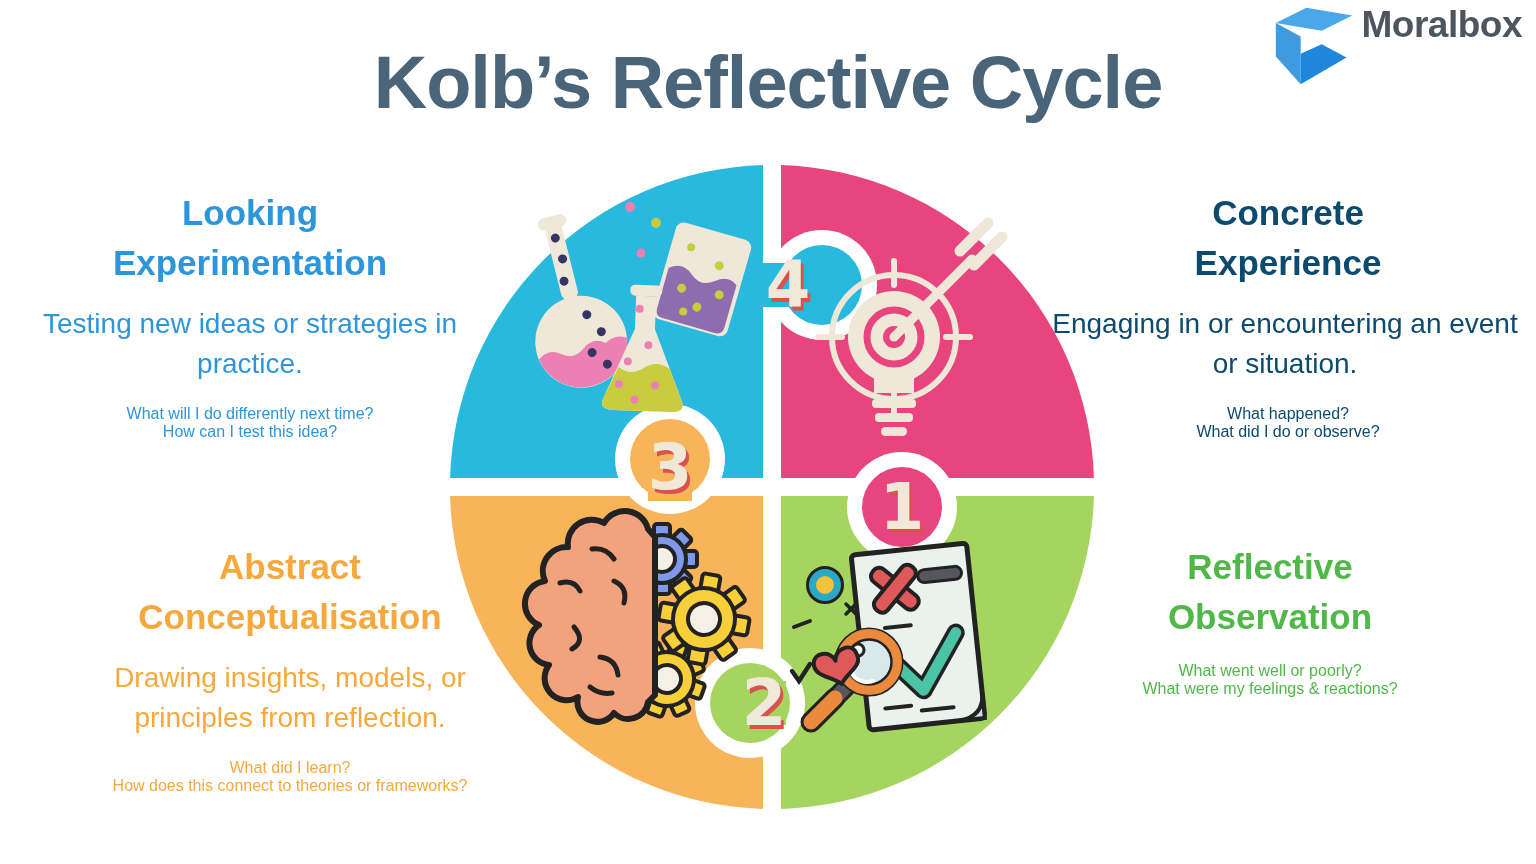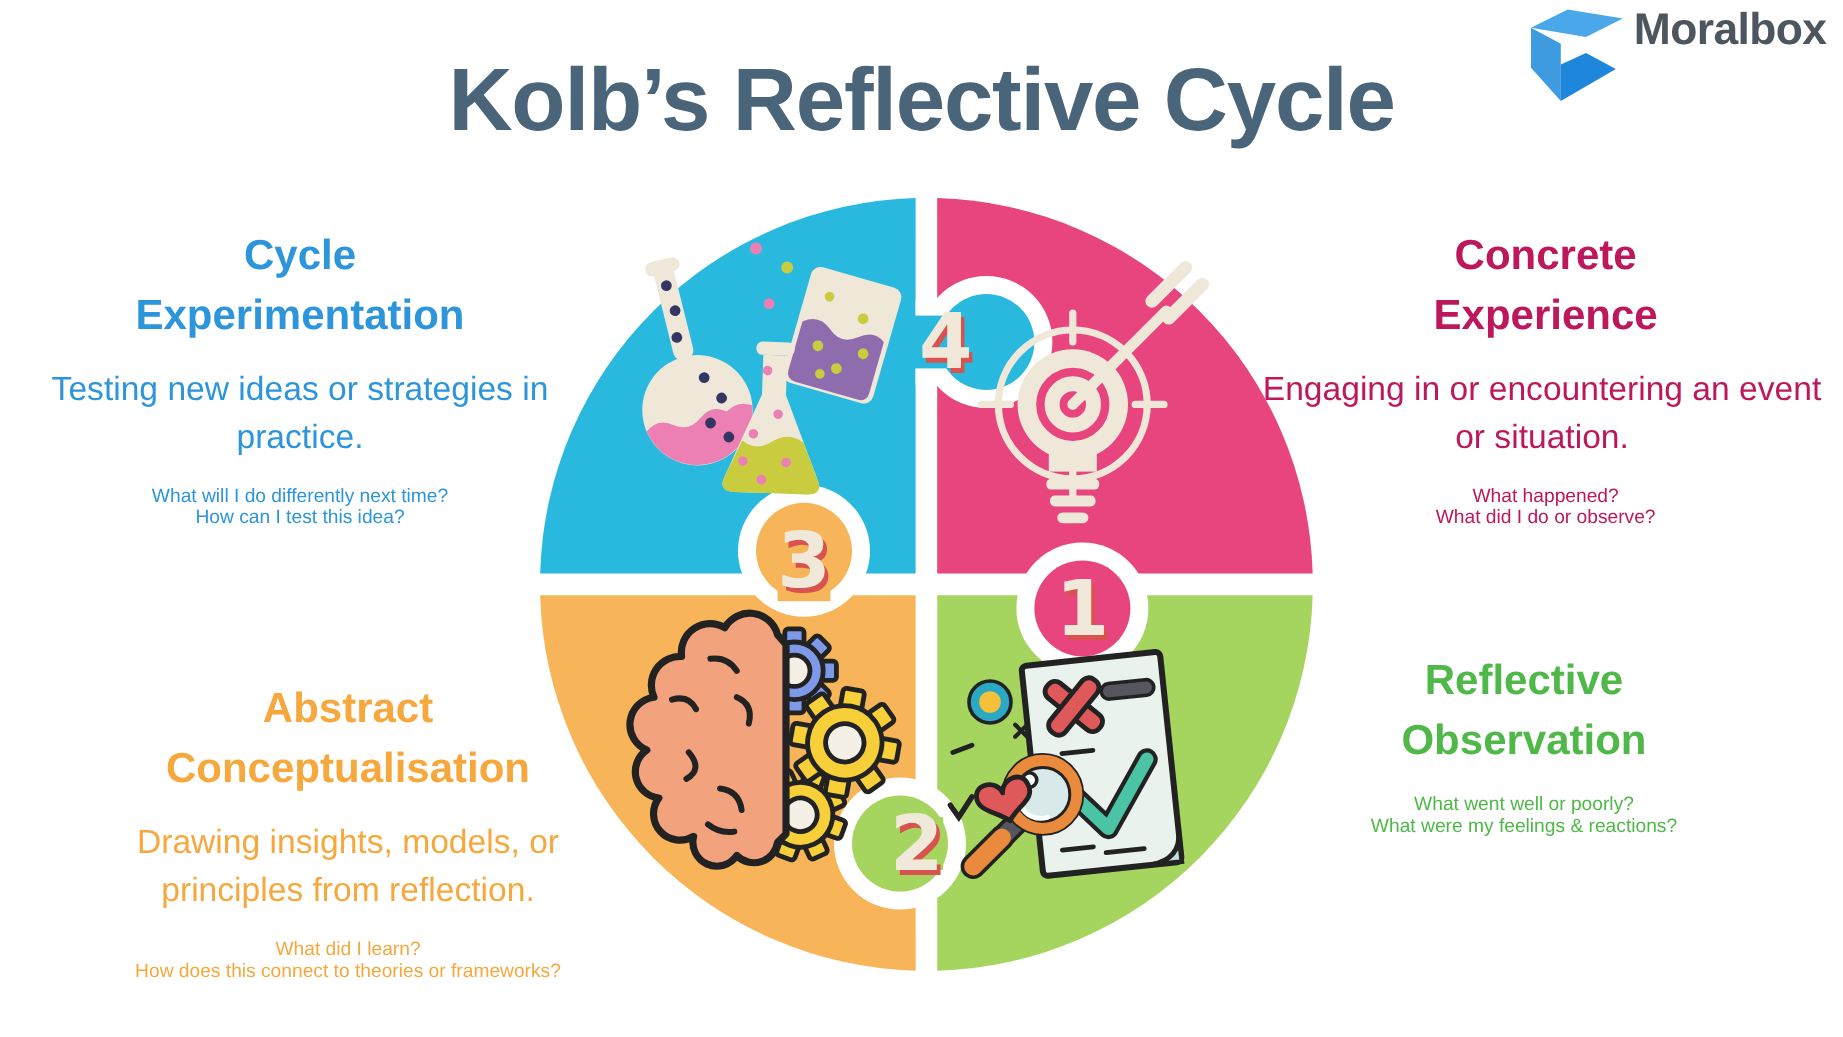--- a/index.html
+++ b/index.html
@@ -9,22 +9,22 @@
   .page-title{position:absolute;left:0;right:0;top:40px;text-align:center;
               font-size:74px;font-weight:800;letter-spacing:-1px;color:#4A6479;margin:0;}
   .logo{position:absolute;right:14px;top:4px;display:flex;align-items:flex-start;gap:4px;}
   .logo-text{font-size:37px;font-weight:800;color:#4D565E;letter-spacing:-0.5px;}
   
   .stage-block{position:absolute;text-align:center;}
   .stage-name{font-size:35px;font-weight:800;line-height:1.42;margin:0;}
   .stage-desc{font-size:28px;line-height:1.42;margin:17px auto 0;}
   .stage-prompts{font-size:21.5px;font-style:italic;line-height:1.5;margin:21px auto 0;}
   #block-ae{left:0px;   top:188px; width:500px; color:#2D95DB;}
-  #block-ce{left:1040px;top:188px; width:496px; color:#be185d;}
-  #block-ac{left:0px;   top:542px; width:580px; color:#F6A83D;margin-top:24px;}
+  #block-ce{left:1040px;top:188px; width:496px; color:#0c4a6e;}
+  #block-ac{left:0px;   top:542px; width:580px; color:#F6A83D;}
   #block-ro{left:1027px;top:542px; width:486px; color:#4FB848;}
   #block-ae .stage-desc{max-width:500px;}
   #block-ce .stage-desc{max-width:470px;margin-left:10px;}
   #block-ac .stage-desc{max-width:460px;}
   #block-ro .stage-desc{max-width:450px;}
   
   .puzzle{position:absolute;left:442px;top:157px;width:660px;height:660px;}
   .knob-num{font-family:"DejaVu Sans","Liberation Sans",sans-serif;font-weight:bold;
             font-size:64px;text-anchor:middle;}
 </style>
@@ -38,21 +38,21 @@
     <svg width="86" height="86" viewBox="0 0 90 90">
       <polygon points="4,20 36,4 84,12 52,28" fill="#4AA7E9"></polygon>
       <polygon points="4,20 30,34 30,84 4,55" fill="#3E9BDF"></polygon>
       <polygon points="30,84 78,56 52,42 30,52" fill="#1E86DB"></polygon>
     </svg>
     <span class="logo-text">Moralbox</span>
   </div>
 
   <div class="stage-block" id="block-ae">
     <h2 class="stage-name">
-      <div>Cycle</div>
+      <div>Looking</div>
       <div>Experimentation</div>
     </h2>
     <p class="stage-desc">Testing new ideas or strategies in practice.</p>
     <p class="stage-prompts">
       </p>
       <div>What will I do differently next time?</div>
       <div>How can I test this idea?</div>
     <p></p>
   </div>
 

